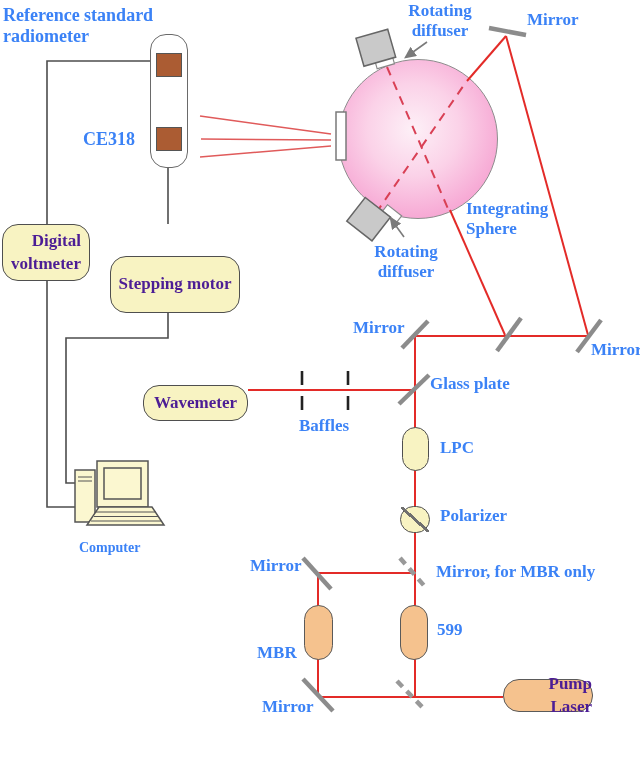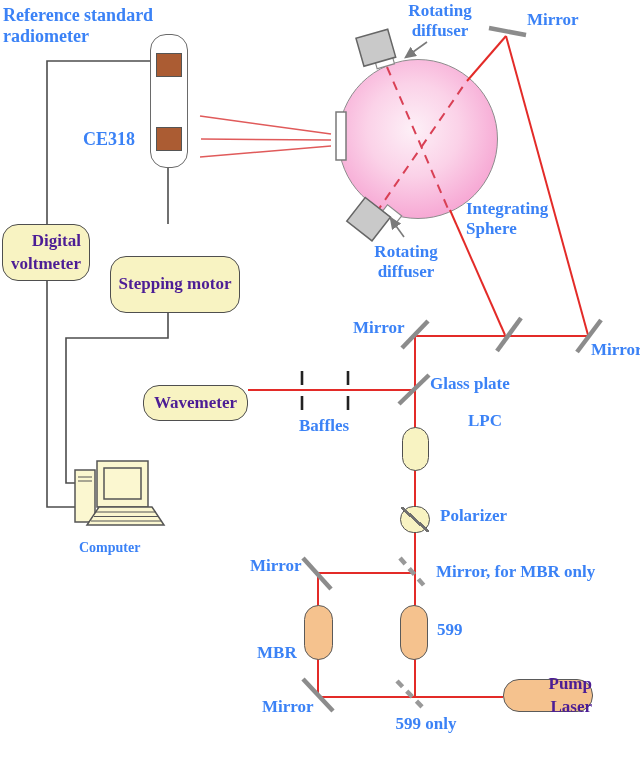--- a/index.html
+++ b/index.html
@@ -170,33 +170,32 @@
 
 
   <div class="label" style="left:353px;top:318px;">Mirror</div>
 
   <div class="label" style="left:591px;top:340px;">Mirror</div>
 
   <div class="label" style="left:430px;top:374px;">Glass plate</div>
 
   <div class="label" style="left:299px;top:416px;">Baffles</div>
 
-  <div class="label" style="left:440px;top:411px;margin-left:28px;">LPC</div>
+  <div class="label" style="left:440px;top:438px;">LPC</div>
 
   <div class="label" style="left:440px;top:506px;">Polarizer</div>
 
   <div class="label" style="left:250px;top:556px;">Mirror</div>
 
   <div class="label" style="left:436px;top:562px;">Mirror, for MBR only</div>
 
   <div class="label" style="left:257px;top:620px;margin-top:23px;">MBR</div>
 
   <div class="label" style="left:437px;top:620px;">599</div>
 
   <div class="label" style="left:262px;top:697px;">Mirror</div>
 
   <div class="label center" style="left:376px;top:714px;width:100px;">
-    <div>599 only</div>
   </div>
 
   <div class="label" style="left:79px;top:540px;font-size:14px;">Computer</div>
 
 </div>
 
 </body></html>

